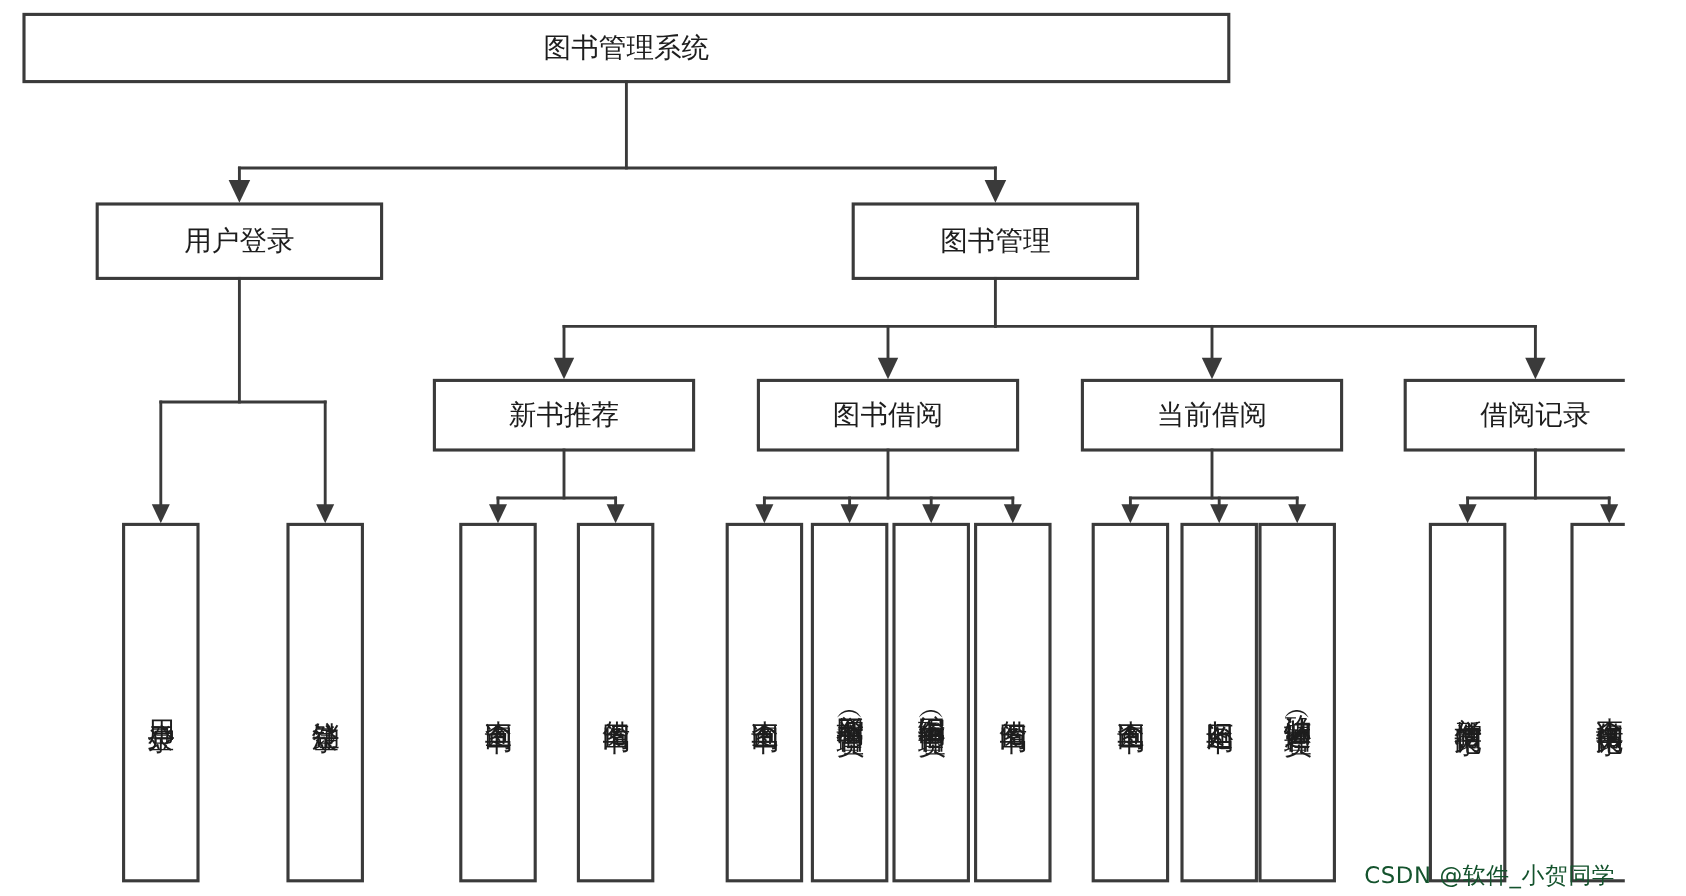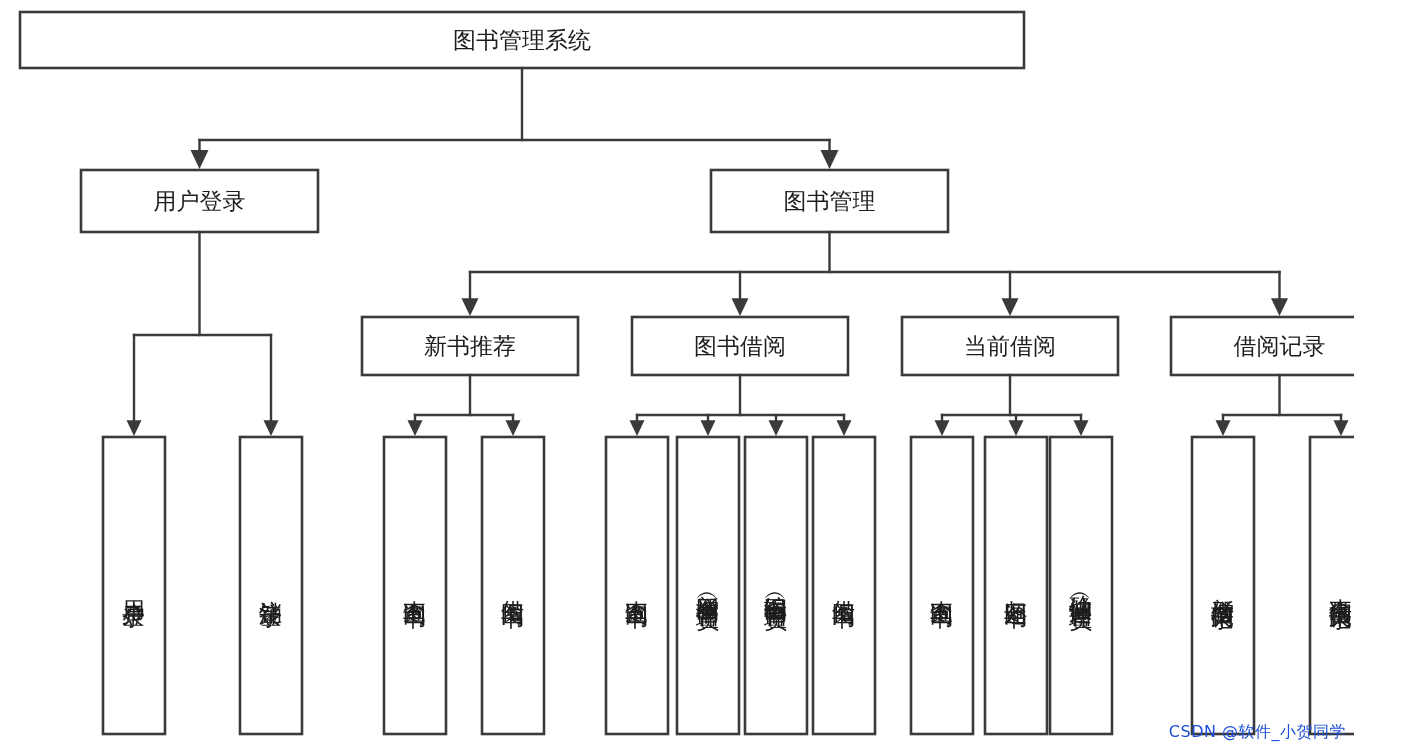--- a/index.html
+++ b/index.html
@@ -63,22 +63,22 @@
     line-height: 1.22;
     color: #1d1d1d;
     letter-spacing: 2px;
     white-space: nowrap;
   }
   .watermark {
     position: absolute;
     right: 8px;
     bottom: 4px;
     font-family: "DejaVu Sans", "Liberation Sans", sans-serif;
-    font-size: 16px;
-    color: #1d4ed8;
+    font-size: 19px;
+    color: #14532d;
     letter-spacing: 0.5px;
     white-space: nowrap;
   }
 </style>
 </head>
 <body>
 
 <div id="stage">
 
   <svg class="diagram" id="svg-root" viewBox="0 0 1405 747">

